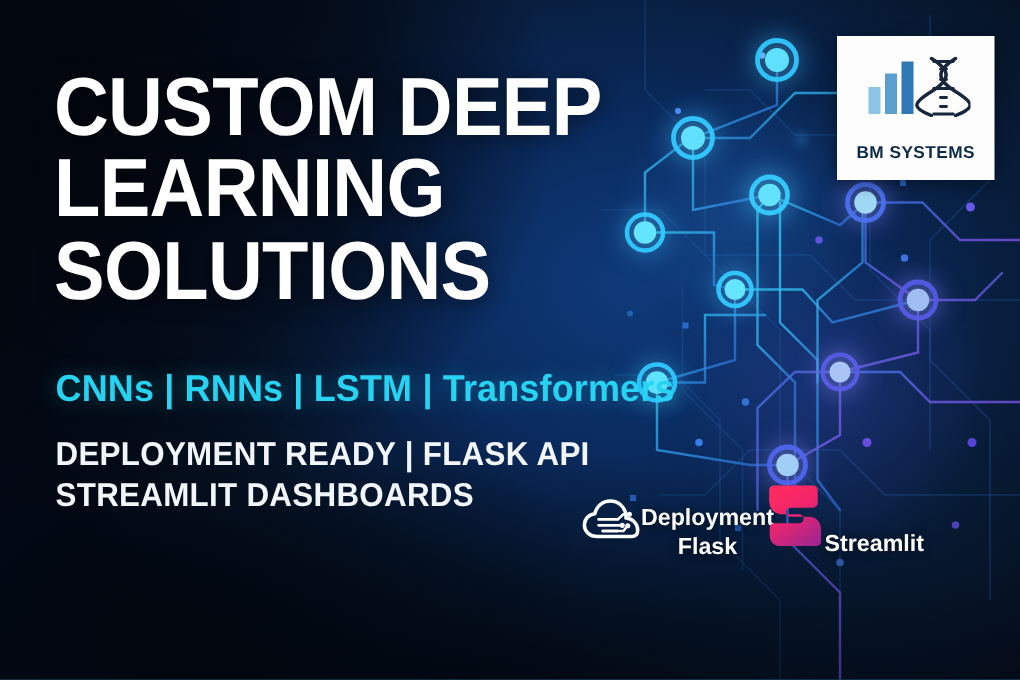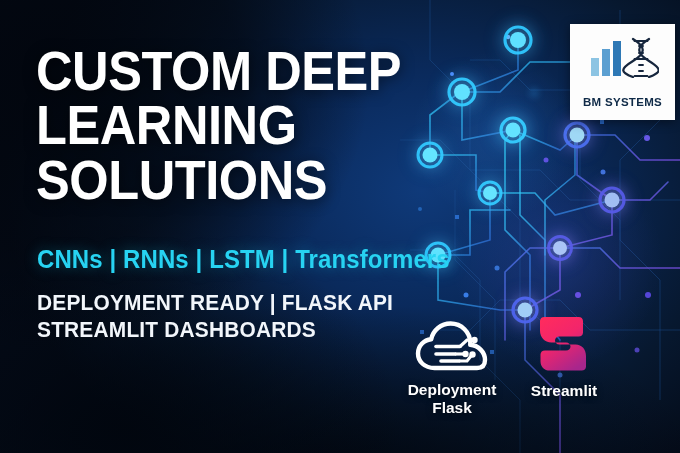--- a/index.html
+++ b/index.html
@@ -80,21 +80,21 @@
     white-space:nowrap;
     text-transform:uppercase;
     transform:scaleX(.95);
     transform-origin:left top;
   }
   #tagline1{top:290px;}
   #tagline2{top:317px;}
   
   #logo-card{
     position:absolute;
-    left:570px; top:24px;
+    left:558px; top:24px;
     width:105px; height:96px;
     background:#fdfdfd;
     box-shadow:0 2px 10px rgba(0,0,0,.45);
     display:flex;
     flex-direction:column;
     align-items:center;
     justify-content:center;
     gap:18px;
   }
   #logo-mark{display:block;}
@@ -103,22 +103,22 @@
     font-family:"Liberation Sans",sans-serif;
     font-weight:bold;
     font-size:11.5px;
     letter-spacing:.3px;
     white-space:nowrap;
   }
   
   .badge{
     position:absolute;
     display:flex;
-    flex-direction:column;
-    align-items:center;
+    flex-direction:row;
+    align-items:flex-end;
   }
   #badge-deployment{left:388px; top:318px; width:128px;}
   #badge-streamlit{left:512px; top:316px; width:104px;}
   .badge-label{
     color:#ffffff;
     font-family:"Liberation Sans",sans-serif;
     font-weight:bold;
     font-size:15.5px;
     line-height:1.18;
     text-align:center;

